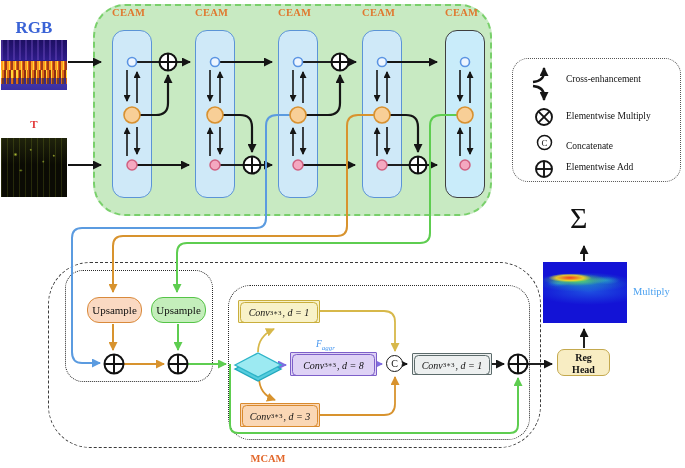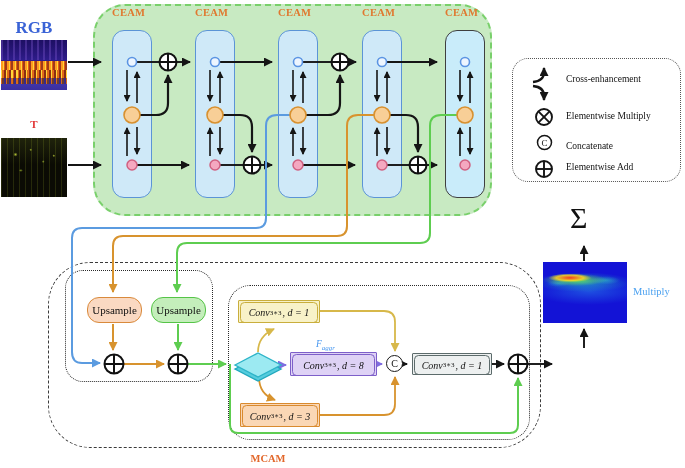--- a/index.html
+++ b/index.html
@@ -318,17 +318,21 @@
   </div>
   <div class="abs c-node" style="left:386px;top:355px;width:17px;height:17px;">C</div>
   <div class="abs dbox conv-gray" style="left:412px;top:353px;width:80px;height:22px;">
     <div class="in">
         <span>Conv</span>
         <sub>3∗3</sub>
         <span>, d = 1</span>
       </div>
   </div>
 
+  <div class="abs reghead" style="left:557px;top:349px;width:53px;height:27px;">
+    <span>Reg</span><br>
+    <span>Head</span>
+  </div>
   <div class="abs density-img" style="left:543px;top:262px;width:84px;height:61px;"></div>
   <span class="abs density-label lbl" style="left:633px;top:286px;">Multiply</span>
   <div class="abs sigma lbl" style="left:570px;top:203px;">Σ</div>
 
 </div>
 
 </body></html>

